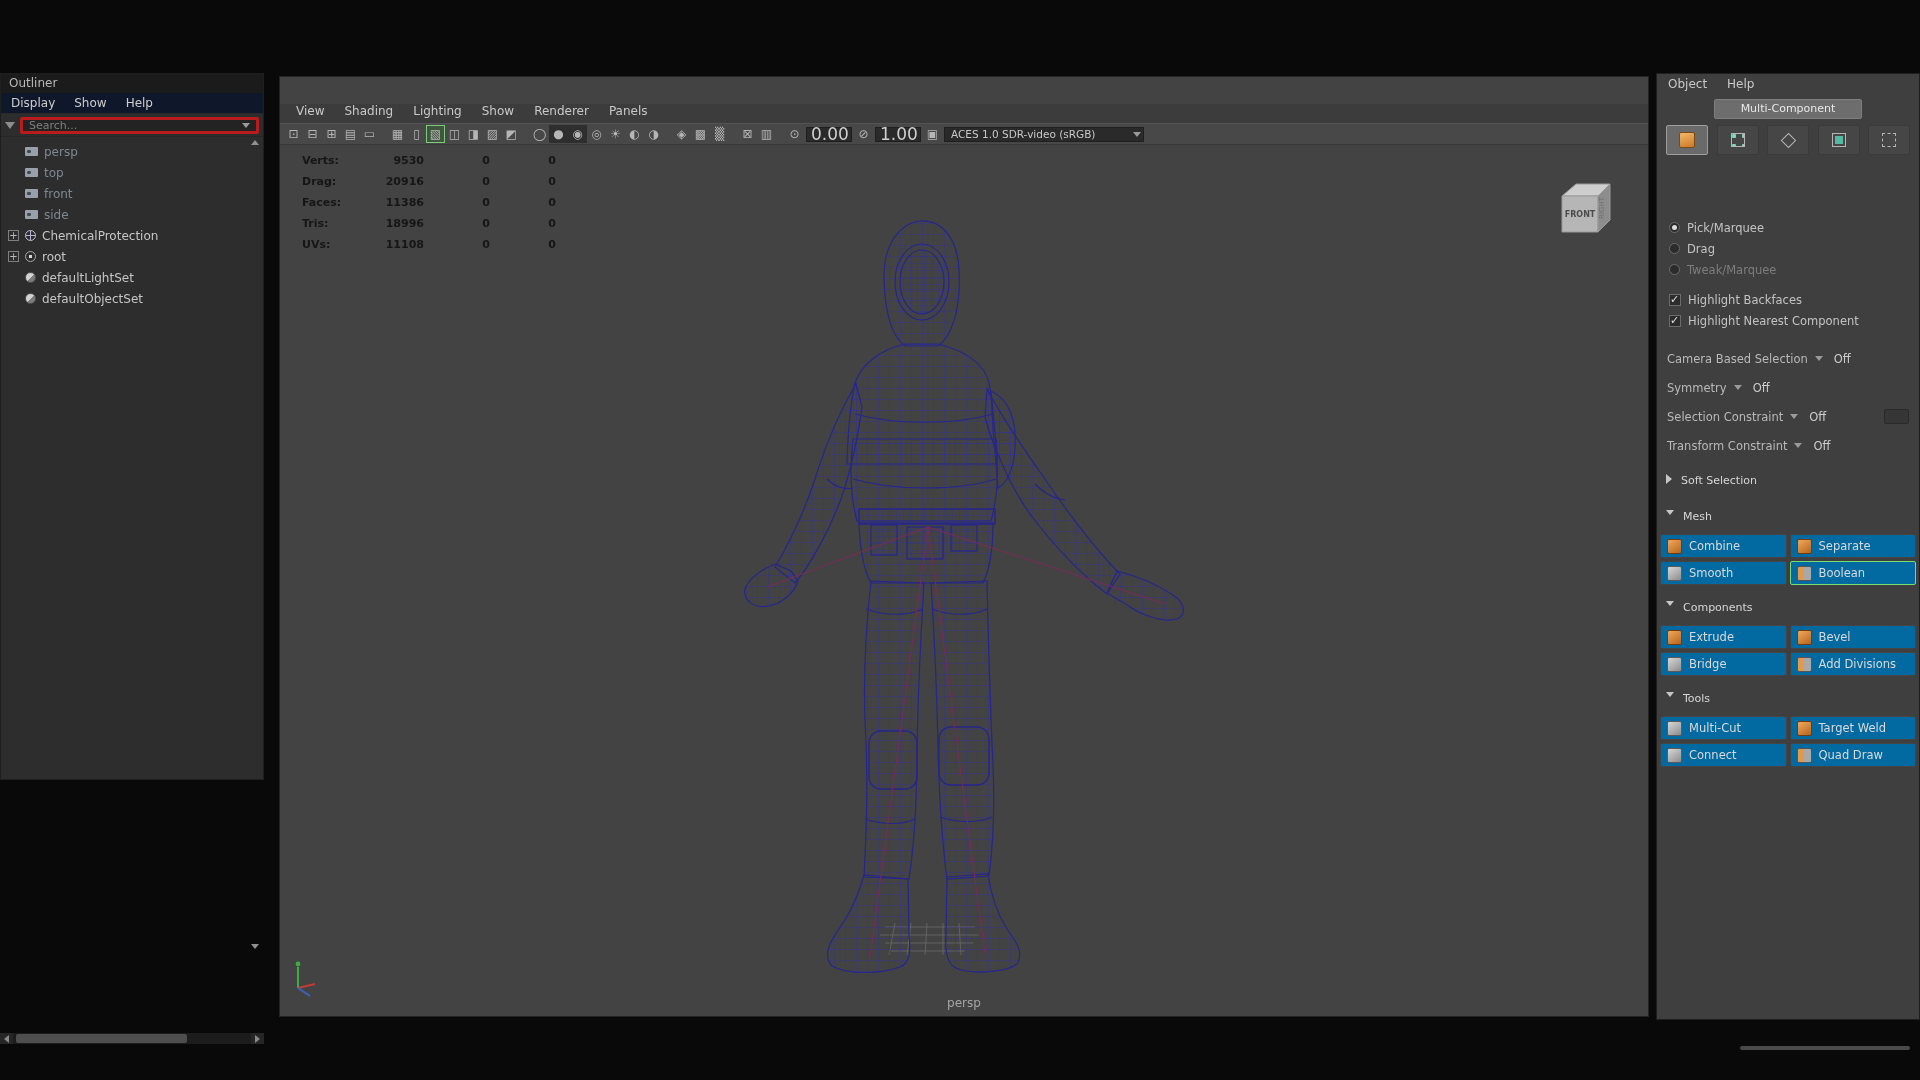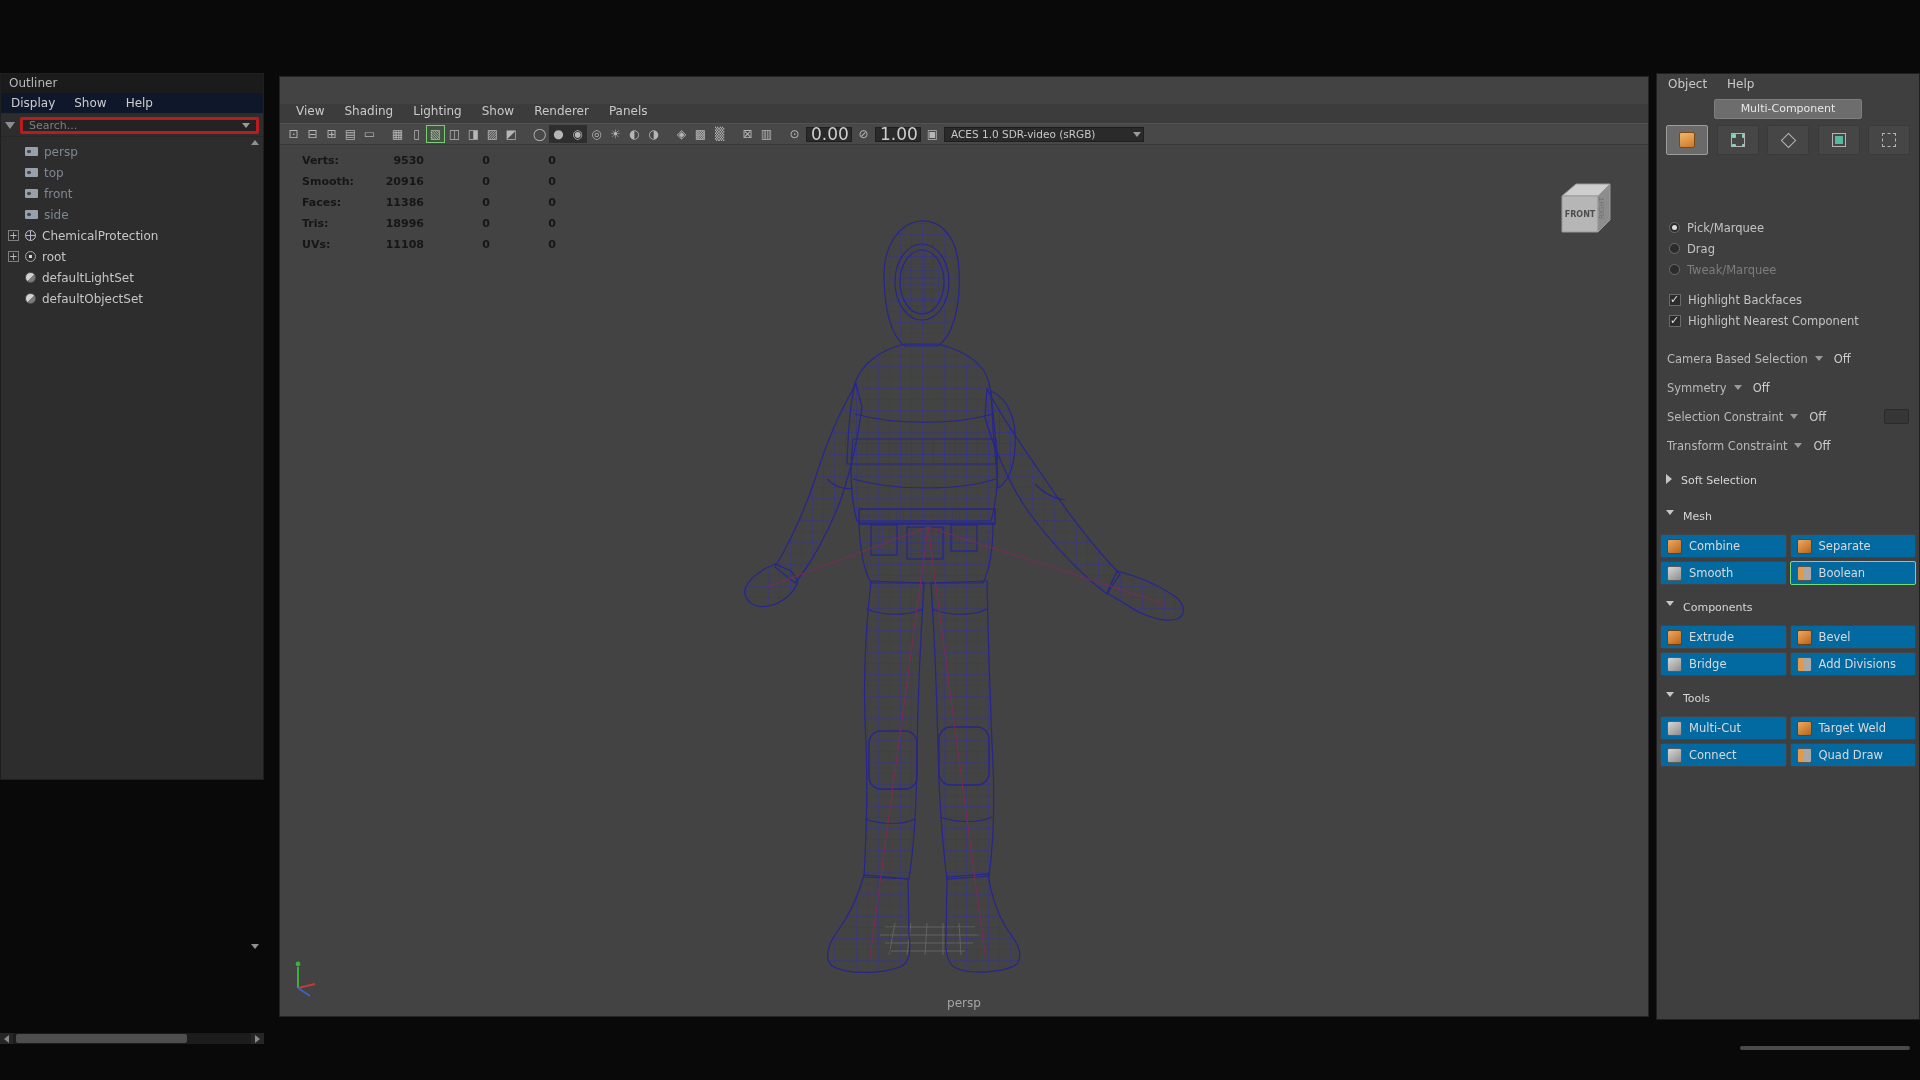--- a/index.html
+++ b/index.html
@@ -224,21 +224,21 @@
   </div>
   <div class="vp-canvas">
     <div class="hud">
       <div class="hud-row">
           <span class="hud-label">Verts:</span>
           <span class="hud-v1">9530</span>
           <span class="hud-v2">0</span>
           <span class="hud-v3">0</span>
         </div>
       <div class="hud-row">
-          <span class="hud-label">Smooth:</span>
+          <span class="hud-label">Drag:</span>
           <span class="hud-v1">20916</span>
           <span class="hud-v2">0</span>
           <span class="hud-v3">0</span>
         </div>
       <div class="hud-row">
           <span class="hud-label">Faces:</span>
           <span class="hud-v1">11386</span>
           <span class="hud-v2">0</span>
           <span class="hud-v3">0</span>
         </div>

